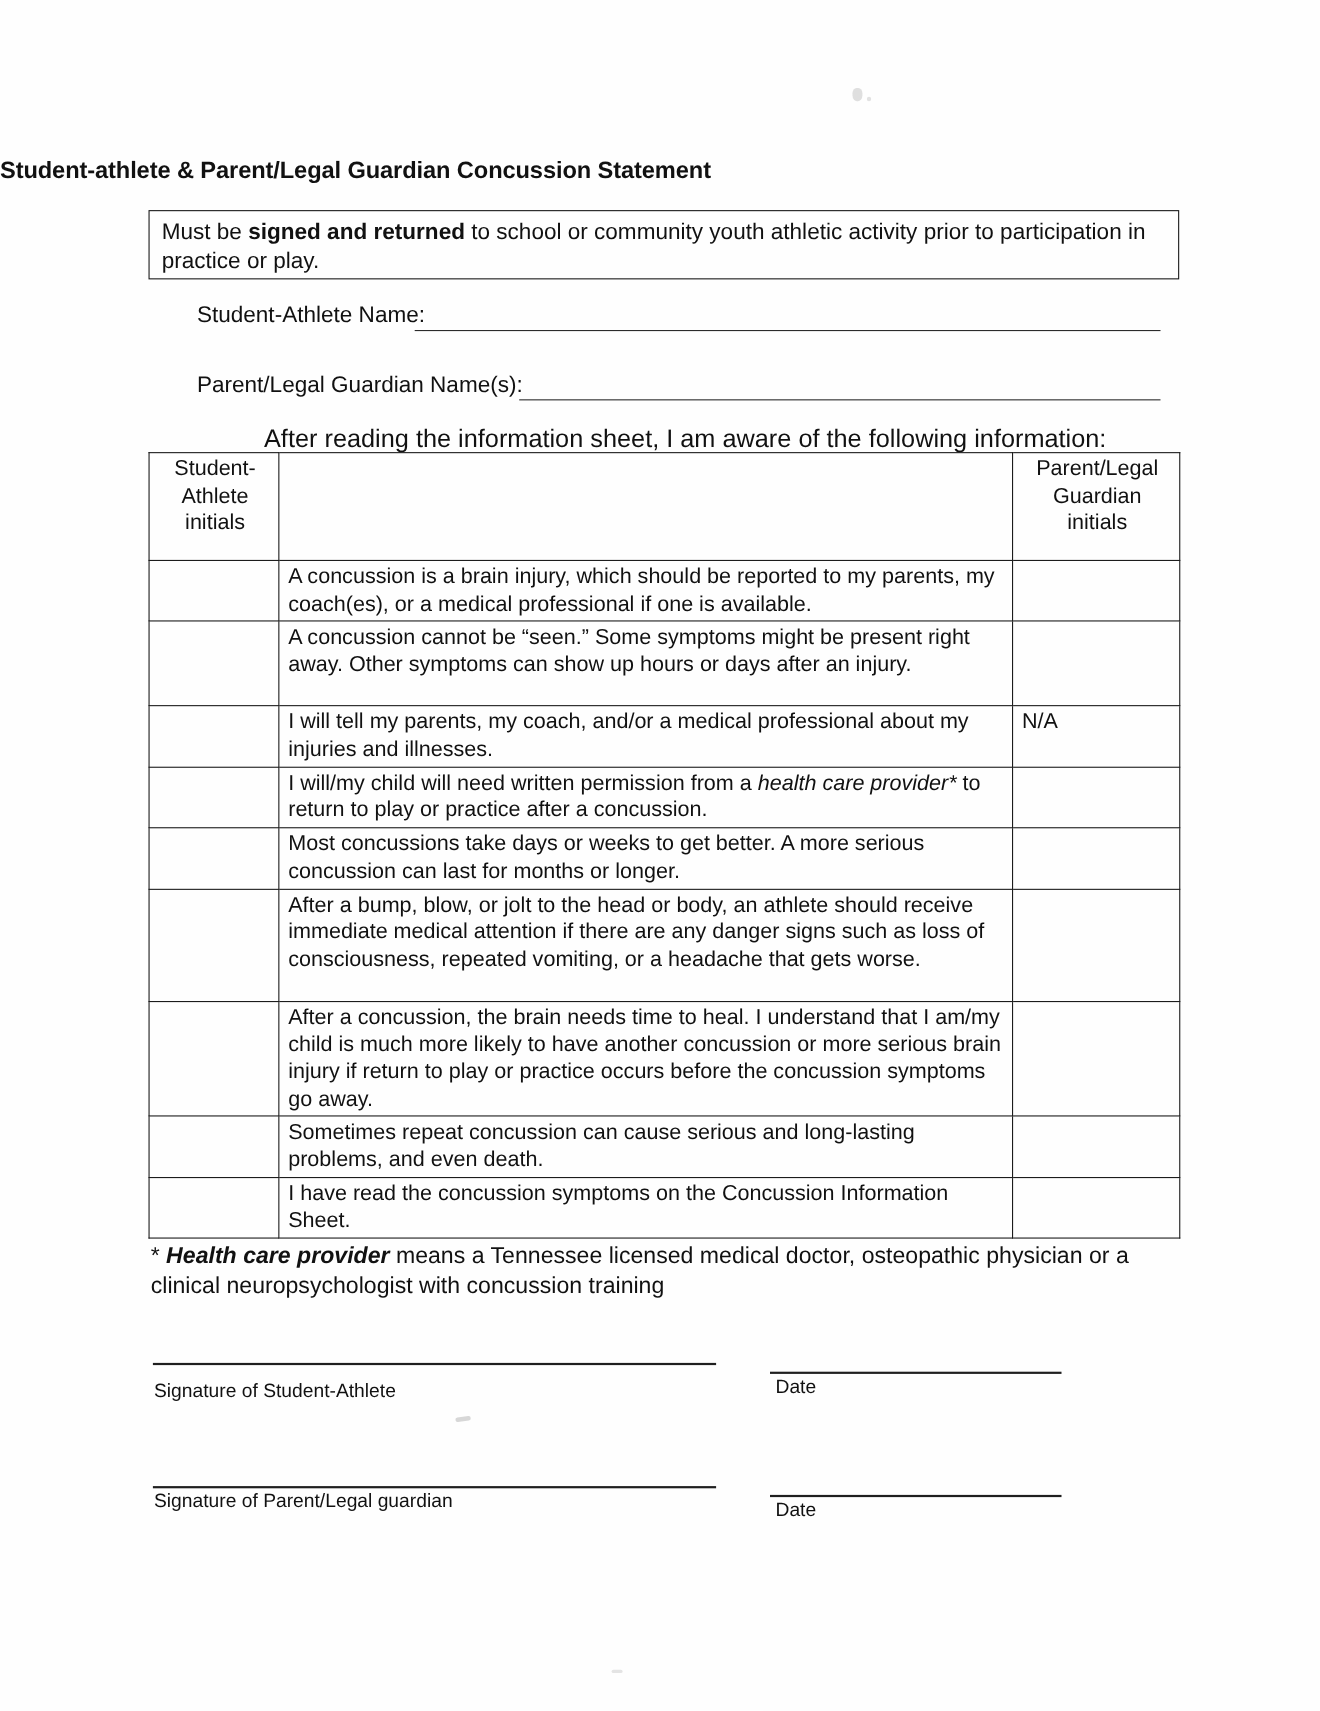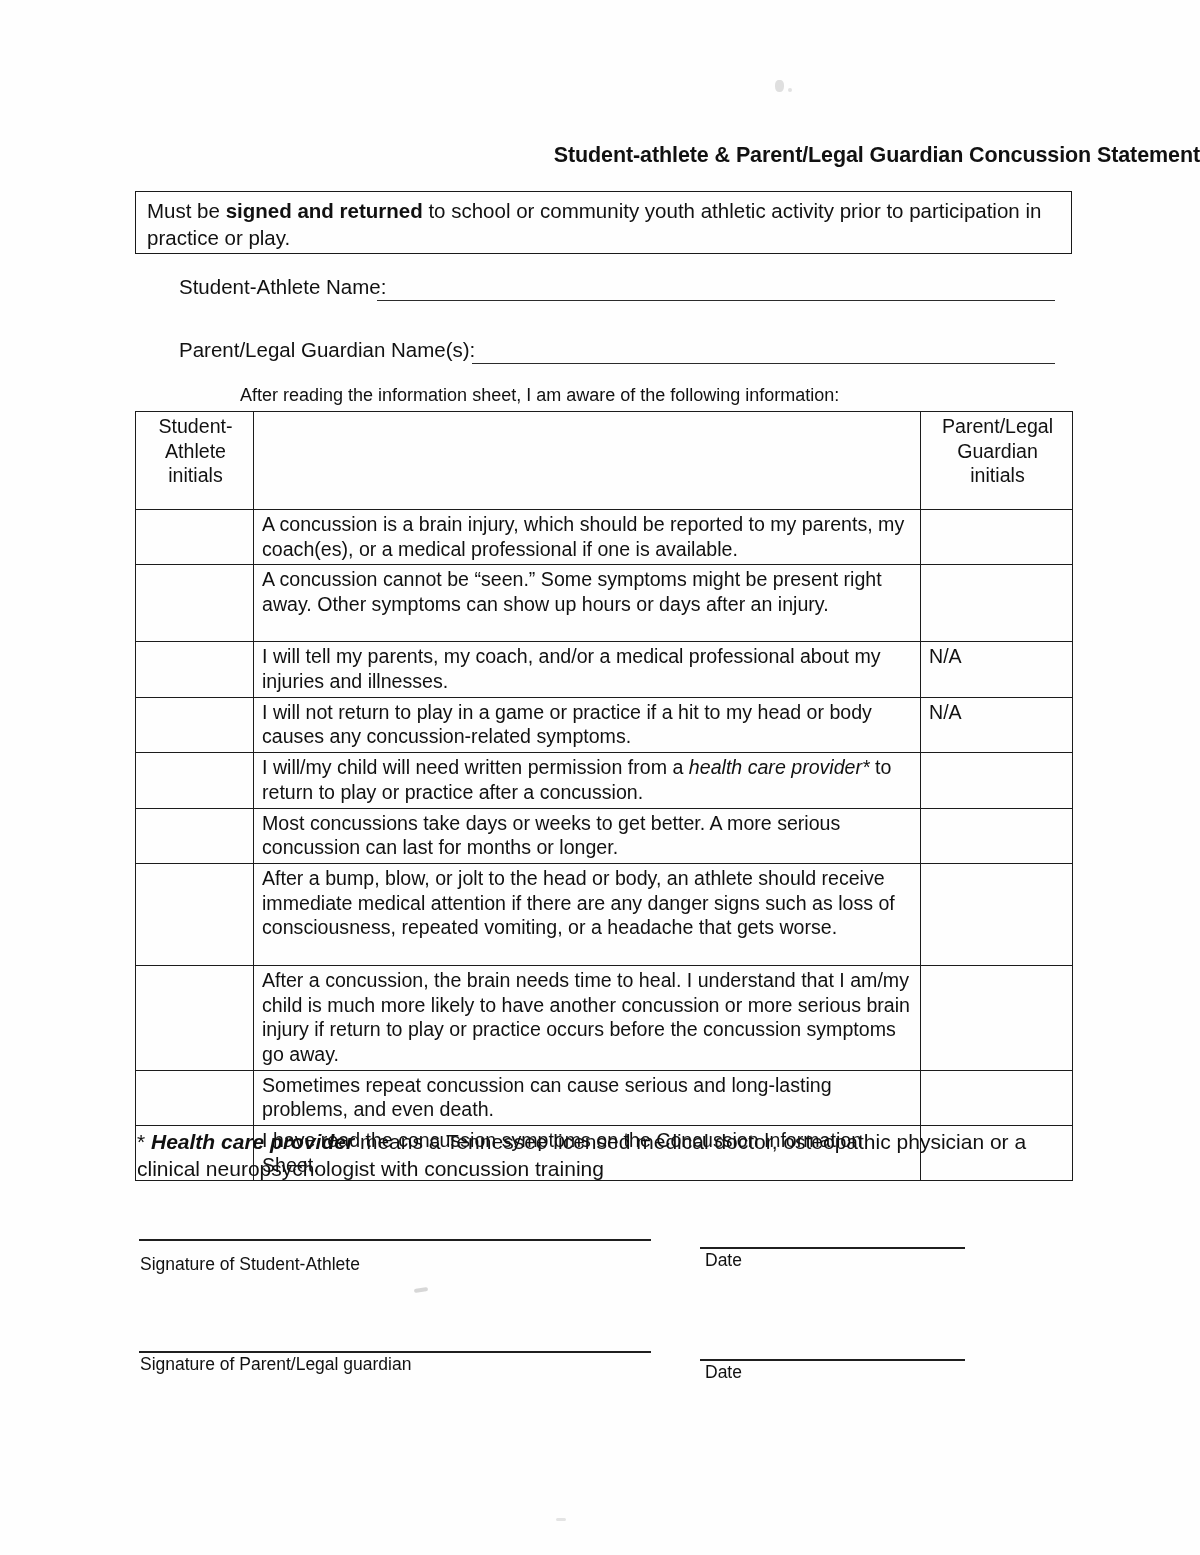--- a/index.html
+++ b/index.html
@@ -62,21 +62,21 @@
     height: 3px;
     background: #e4e4e4;
     border-radius: 2px;
   }
 
   .doc-title {
     position: absolute;
     left: 0;
     top: 143px;
     width: 1200px;
-    text-align: right;
+    text-align: left;
     font-size: 21.5px;
     font-weight: bold;
     letter-spacing: -0.1px;
   }
 
   .notice-box {
     position: absolute;
     left: 135px;
     top: 191px;
     width: 937px;
@@ -99,21 +99,21 @@
   .field-line {
     position: absolute;
     border-bottom: 1.7px solid #2b2b2b;
     height: 0;
   }
 
   .intro-line {
     position: absolute;
     left: 240px;
     top: 385px;
-    font-size: 18px;
+    font-size: 23px;
     white-space: nowrap;
   }
 
   
   table.initials-table {
     position: absolute;
     left: 135px;
     top: 411px;
     width: 937px;
     border-collapse: collapse;
@@ -232,25 +232,20 @@
         <td class="statement-cell">A concussion cannot be “seen.” Some symptoms might be present right away. Other symptoms can show up hours or days after an injury.</td>
         <td class="pg-cell"></td>
       </tr>
       <tr>
         <td class="initial-cell" style="height:46px;"></td>
         <td class="statement-cell">I will tell my parents, my coach, and/or a medical professional about my injuries and illnesses.</td>
         <td class="pg-cell">N/A</td>
       </tr>
       <tr>
         <td class="initial-cell" style="height:46px;"></td>
-        <td class="statement-cell">I will not return to play in a game or practice if a hit to my head or body causes any concussion-related symptoms.</td>
-        <td class="pg-cell">N/A</td>
-      </tr>
-      <tr>
-        <td class="initial-cell" style="height:46px;"></td>
         <td class="statement-cell"><span>I will/my child will need written permission from a </span><span class="it">health care provider*</span><span> to return to play or practice after a concussion.</span></td>
         <td class="pg-cell"></td>
       </tr>
       <tr>
         <td class="initial-cell" style="height:46px;"></td>
         <td class="statement-cell">Most concussions take days or weeks to get better. A more serious concussion can last for months or longer.</td>
         <td class="pg-cell"></td>
       </tr>
       <tr>
         <td class="initial-cell" style="height:96px;"></td>

